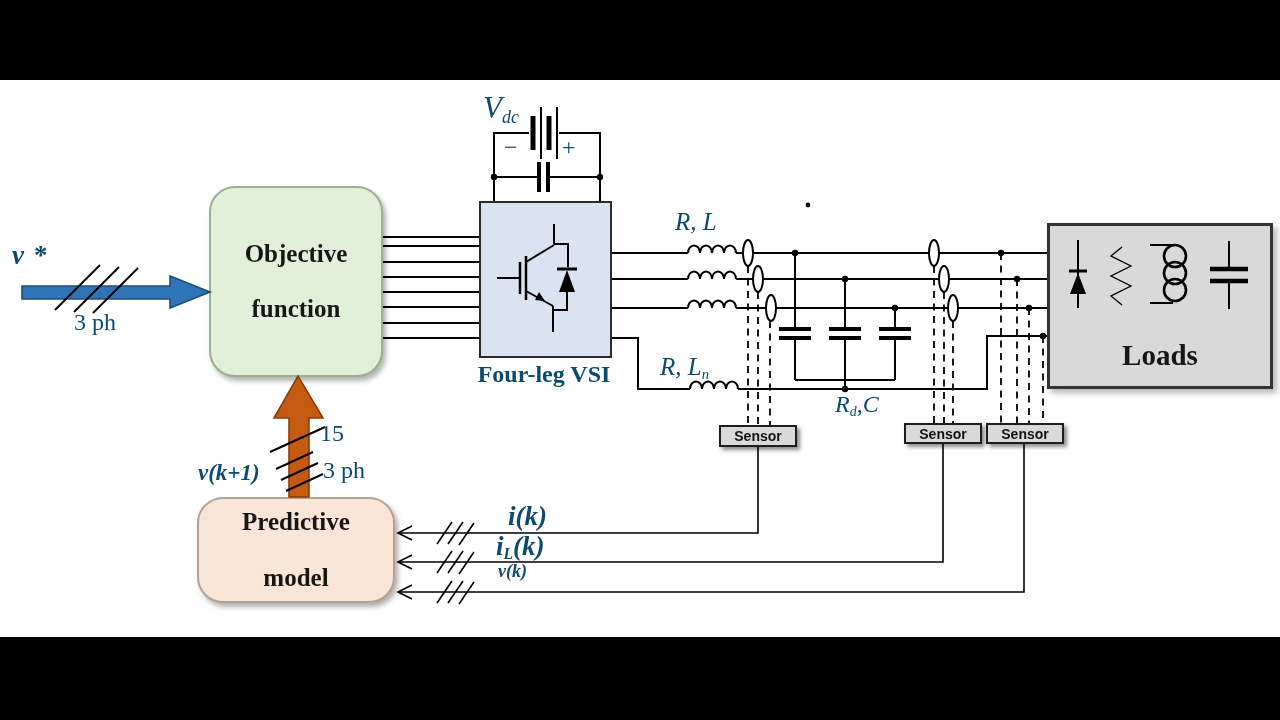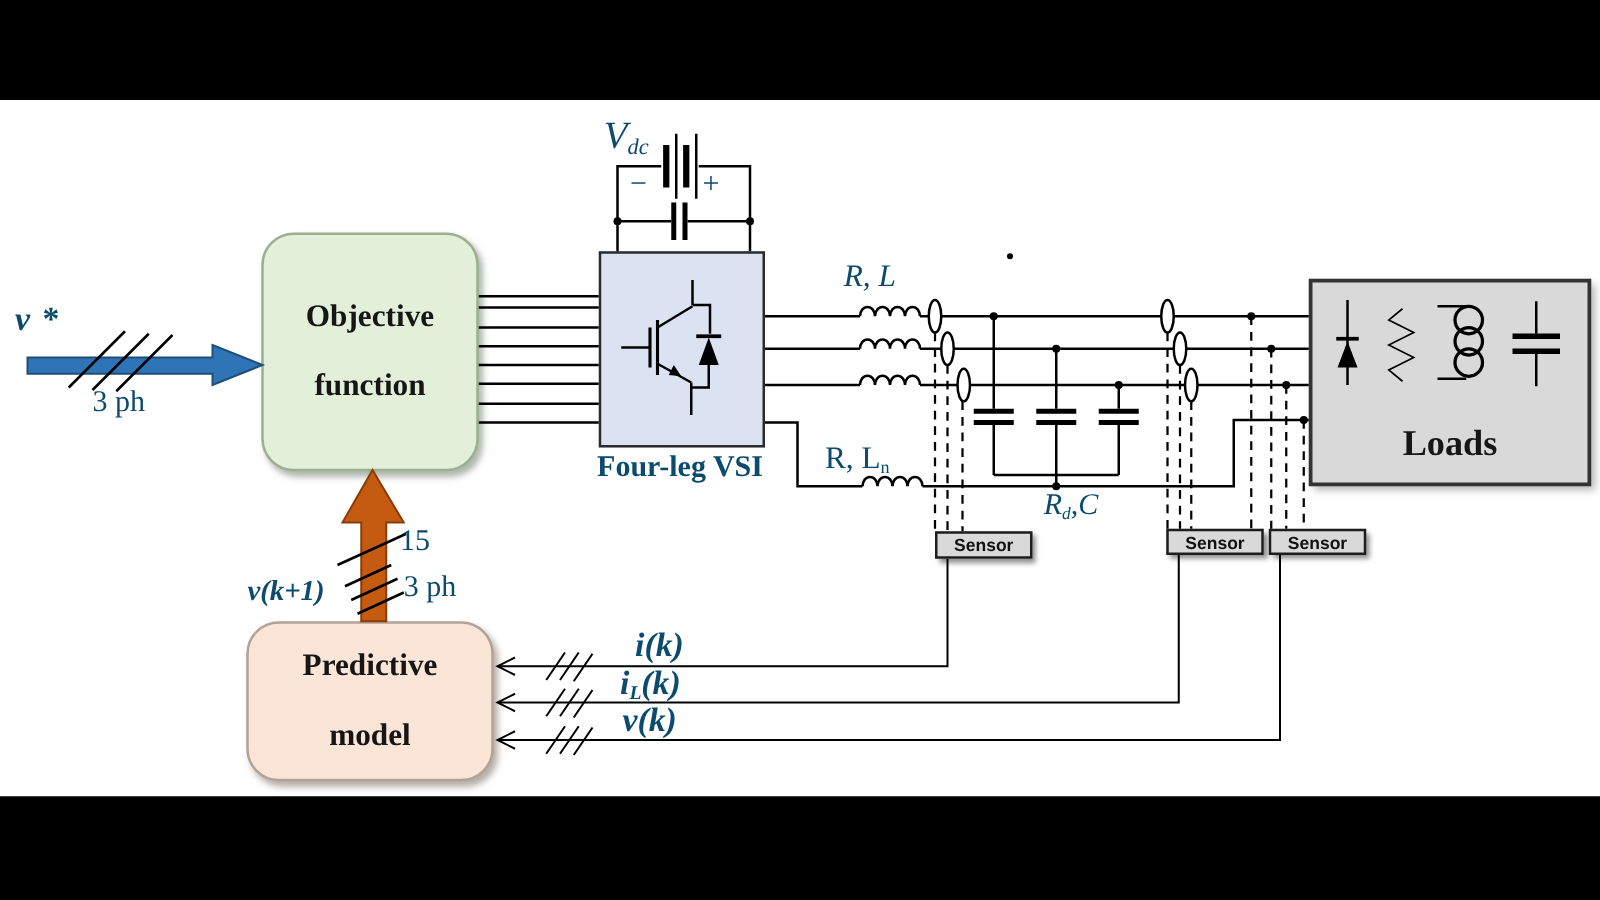--- a/index.html
+++ b/index.html
@@ -9,34 +9,34 @@
   #bar-top{top:0;height:80px;}
   #bar-bottom{top:637px;height:83px;}
 
   .box{position:absolute;box-sizing:border-box;display:flex;flex-direction:column;
        align-items:center;justify-content:center;text-align:center;
        font-weight:bold;color:#161616;gap:21px;}
   #objective-box{left:209px;top:186px;width:174px;height:191px;
        background:var(--objective-fill,#e2f0d9);border:2px solid #9ab08f;
        border-radius:26px;box-shadow:3px 4px 5px rgba(110,120,110,.55);
        font-size:25px;line-height:1.38;}
-  #predictive-box{left:197px;top:497px;width:198px;height:128px;
+  #predictive-box{left:197px;top:497px;width:198px;height:106px;
        background:var(--predictive-fill,#fbe5d6);border:2px solid #b3a397;
        border-radius:26px;box-shadow:3px 4px 5px rgba(120,110,100,.55);
        font-size:25px;line-height:1.38;}
   #vsi-box{left:479px;top:201px;width:133px;height:157px;
        background:var(--vsi-fill,#dbe3f3);border:2px solid #2b2b2b;}
   #loads-box{left:1047px;top:223px;width:226px;height:166px;
        background:var(--loads-fill,#d9d9d9);border:3px solid #333;
        box-shadow:4px 4px 6px rgba(0,0,0,.28);justify-content:flex-end;
        font-size:29px;padding-bottom:14px;}
   .sensor{position:absolute;box-sizing:border-box;background:var(--sensor-fill,#d9d9d9);
        border:2px solid #1d1d1d;box-shadow:3px 3px 4px rgba(0,0,0,.45);
        display:flex;align-items:center;justify-content:center;
-       font-family:"Liberation Sans",sans-serif;font-weight:bold;font-size:14px;color:#111;margin-left:29px;}
+       font-family:"Liberation Sans",sans-serif;font-weight:bold;font-size:14px;color:#111;}
   #sensor-1{left:719px;top:425px;width:78px;height:22px;}
   #sensor-2{left:904px;top:423px;width:78px;height:21px;}
   #sensor-3{left:986px;top:423px;width:78px;height:21px;}
 
   svg#circuit{position:absolute;left:0;top:0;}
   .w{stroke:#000;stroke-width:2;fill:none;}
   .w15{stroke:#000;stroke-width:1.6;fill:none;}
   .dash{stroke:#000;stroke-width:1.8;fill:none;stroke-dasharray:7 5.5;}
   .dot{fill:#000;stroke:none;}
   .ct{fill:#fff;stroke:#000;stroke-width:2;}
@@ -47,28 +47,28 @@
   .sub{font-size:0.58em;vertical-align:-0.28em;}
   #lbl-vref{left:12px;top:240px;font-size:27px;font-weight:bold;}
   #lbl-vref .star{font-style:normal;margin-left:10px;}
   #lbl-3ph-left{left:74px;top:309px;font-size:24px;}
   #lbl-vdc{left:483px;top:90px;font-size:31px;font-style:italic;}
   #lbl-minus{left:504px;top:134px;font-size:24px;}
   #lbl-plus{left:562px;top:134px;font-size:24px;}
   #lbl-vsi-caption{left:449px;top:361px;width:190px;text-align:center;
         font-size:24px;font-weight:bold;}
   #lbl-rl{left:675px;top:208px;font-size:25px;font-style:italic;}
-  #lbl-rln{left:660px;top:353px;font-size:25px;}
+  #lbl-rln{left:660px;top:353px;font-size:25px;font-style:italic;}
   #lbl-rdc{left:835px;top:391px;font-size:24px;font-style:italic;}
   #lbl-15{left:320px;top:420px;font-size:24px;}
   #lbl-3ph-mid{left:323px;top:457px;font-size:24px;}
   #lbl-vk1{left:198px;top:460px;font-size:23px;font-weight:bold;font-style:italic;}
   #lbl-ik{left:508px;top:501px;font-size:27px;font-weight:bold;font-style:italic;font-family:Liberation Serif, serif;}
   #lbl-ilk{left:496px;top:531px;font-size:27px;font-weight:bold;font-style:italic;}
-  #lbl-vk{left:498px;top:561px;font-size:27px;font-weight:bold;font-style:italic;}
+  #lbl-vk{left:498px;top:561px;font-size:18px;font-weight:bold;font-style:italic;}
 </style>
 </head>
 <body>
 
 <div id="stage">
 
   <div id="bar-top" class="bar"></div>
   <div id="bar-bottom" class="bar"></div>
 
   <div id="objective-box" class="box">

